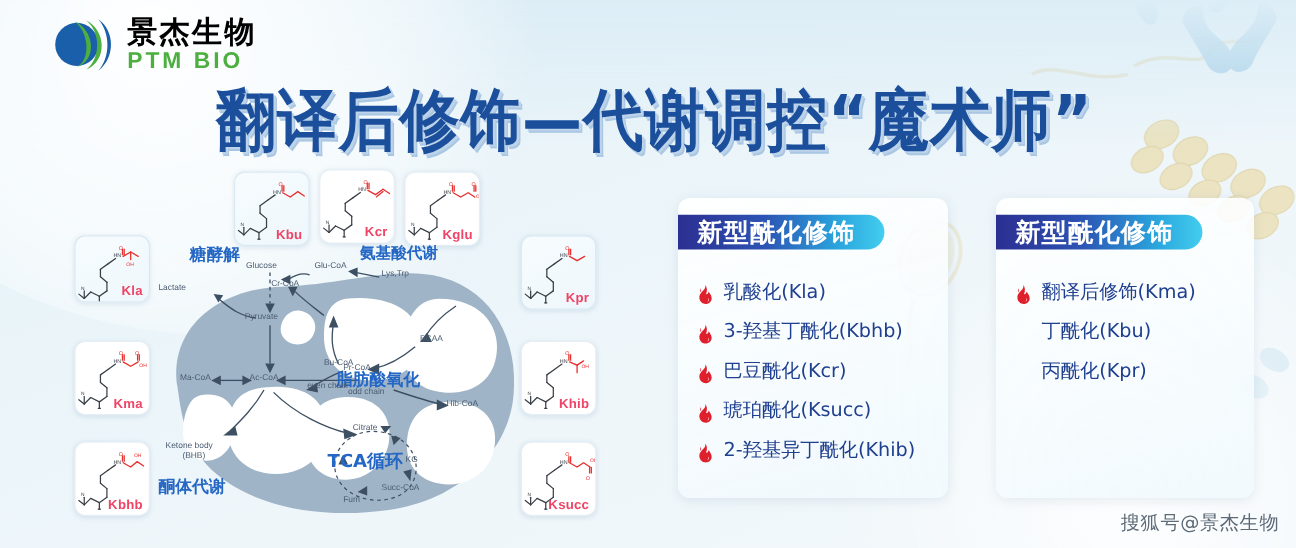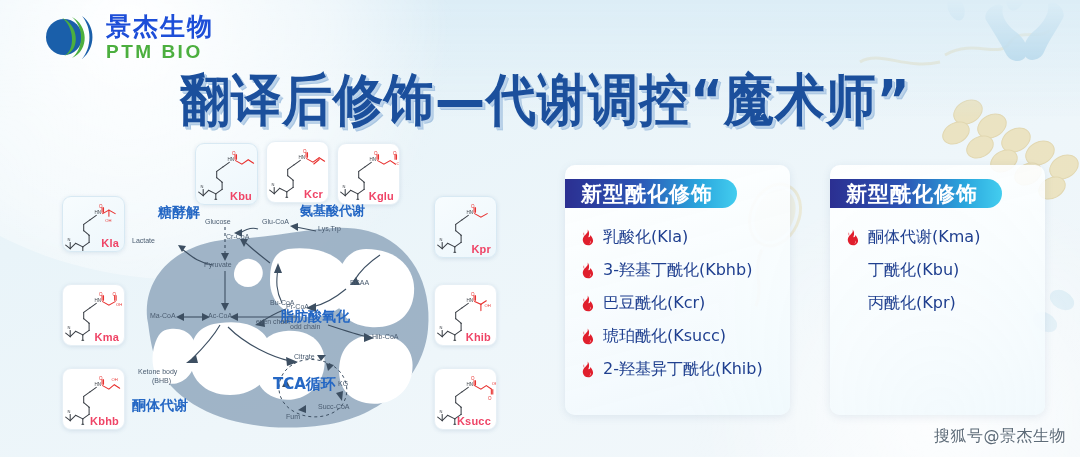--- a/index.html
+++ b/index.html
@@ -24,21 +24,21 @@
   .bg-band {
     position: absolute; left: 0; right: 0; top: 0; height: 120px;
     background: linear-gradient(180deg, #dcedf6 0%, rgba(232,243,249,0) 100%);
   }
 
   
   .logo-wrap { position: absolute; left: 42px; top: 12px; display: flex; align-items: center; gap: 8px; }
   .logo-mark { width: 56px; height: 50px; }
   .logo-text { display: flex; flex-direction: column; line-height: 1; }
   .logo-cn {
-    font-size: 25px; font-weight: bold; letter-spacing: 2px; color: #1d4ed8;
+    font-size: 25px; font-weight: bold; letter-spacing: 2px; color: #000000;
     font-family: "DejaVu Sans", "Liberation Sans", sans-serif;
   }
   .logo-en {
     font-size: 19px; font-weight: bold; letter-spacing: 2.5px; color: #4caf3f; margin-top: 3px;
     font-family: "Liberation Sans", sans-serif;
   }
 
   
   .title {
     position: absolute; left: 180px; top: 63px; width: 720px; height: 62px;
@@ -85,21 +85,21 @@
   .panel-header {
     position: absolute; left: 0; top: 14px; height: 29px;
     padding: 0 24px 0 16px;
     display: flex; align-items: center;
     background: linear-gradient(90deg, #2b2f91 0%, #2c54b4 42%, #2aa6dd 78%, #43cdef 100%);
     border-radius: 0 16px 16px 0;
     color: #ffffff; font-size: 21px; font-weight: bold; letter-spacing: 1px;
     font-family: "DejaVu Sans","Liberation Sans",sans-serif; white-space: nowrap;
   }
   .panel-list { position: absolute; left: 14px; top: 56px; right: 10px; }
-  .panel-item { display: flex; align-items: center; gap: 8px; height: 33px; }
+  .panel-item { display: flex; align-items: flex-end; gap: 8px; height: 33px; }
   .flame { width: 16px; height: 17px; flex: 0 0 16px; }
   .flame.hidden { visibility: hidden; }
   .panel-item-label {
     color: #1f3f8f; font-size: 16px; white-space: nowrap;
     font-family: "DejaVu Sans","Liberation Sans",sans-serif;
   }
 
   
   .watermark {
     position: absolute; right: 14px; bottom: 10px;
@@ -594,21 +594,21 @@
 
   <div class="panel" id="panel-1" style="left:830px; top:165px; width:215px; height:250px;">
     <div class="panel-header">新型酰化修饰</div>
     <div class="panel-list" id="panel-list-1">
         <div class="panel-item">
           <svg class="flame" viewBox="0 0 16 17">
             <path d="M8.6,0.6 C9.4,3.4 7.6,4.6 6.2,6.0 C4.4,7.8 3.4,9.6 3.9,12.0 C4.5,14.8 7.0,16.6 9.6,16.3 C12.4,16.0 14.4,13.6 14.0,10.9 C13.7,8.8 12.4,7.6 11.6,6.0 C11.0,8.2 10.0,8.6 9.4,8.0 C10.6,5.2 10.3,2.4 8.6,0.6 Z" fill="#e01f2d"></path>
             <path d="M5.0,3.2 C4.2,4.6 4.4,6.2 5.4,7.0 C5.0,5.4 5.2,4.2 5.0,3.2 Z" fill="#e01f2d"></path>
             <path d="M10.8,11.4 C11.6,12.4 11.4,14.0 10.2,14.6 C11.8,14.3 12.6,12.4 10.8,11.4 Z" fill="#ffd2d2"></path>
           </svg>
-          <span class="panel-item-label">酮体代谢(Kma)</span>
+          <span class="panel-item-label">翻译后修饰(Kma)</span>
         </div>
         <div class="panel-item">
           <svg class="flame hidden" viewBox="0 0 16 17">
             <path d="M8.6,0.6 C9.4,3.4 7.6,4.6 6.2,6.0 C4.4,7.8 3.4,9.6 3.9,12.0 C4.5,14.8 7.0,16.6 9.6,16.3 C12.4,16.0 14.4,13.6 14.0,10.9 C13.7,8.8 12.4,7.6 11.6,6.0 C11.0,8.2 10.0,8.6 9.4,8.0 C10.6,5.2 10.3,2.4 8.6,0.6 Z" fill="#e01f2d"></path>
             <path d="M5.0,3.2 C4.2,4.6 4.4,6.2 5.4,7.0 C5.0,5.4 5.2,4.2 5.0,3.2 Z" fill="#e01f2d"></path>
             <path d="M10.8,11.4 C11.6,12.4 11.4,14.0 10.2,14.6 C11.8,14.3 12.6,12.4 10.8,11.4 Z" fill="#ffd2d2"></path>
           </svg>
           <span class="panel-item-label">丁酰化(Kbu)</span>
         </div>
         <div class="panel-item">

